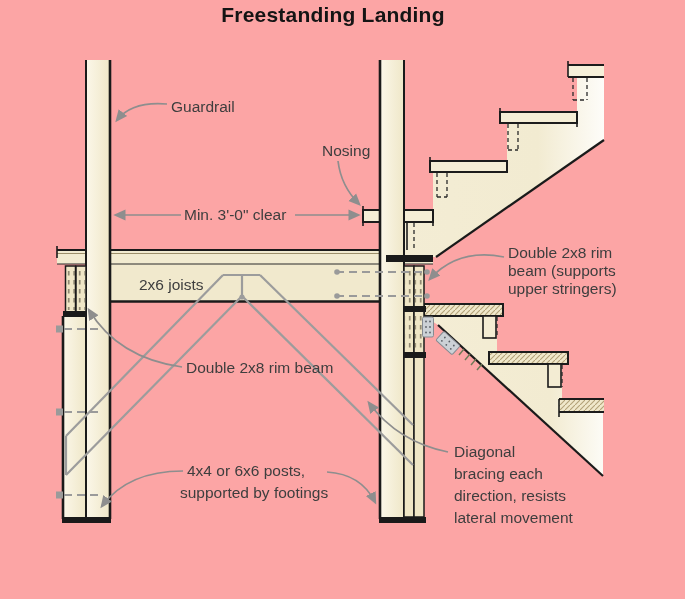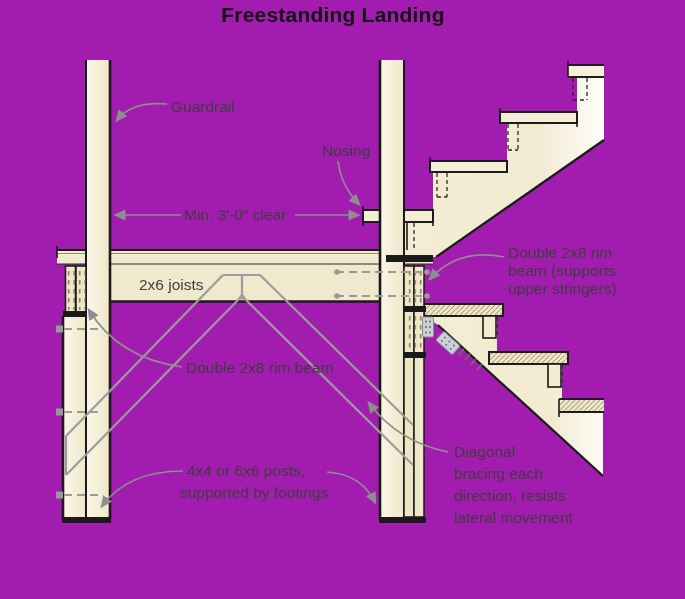--- a/index.html
+++ b/index.html
@@ -1,16 +1,16 @@
 <!DOCTYPE html>
 <html><head>
 <meta charset="utf-8">
 <style>
   html,body{margin:0;padding:0;background:#ffffff;}
-  #stage{position:relative;width:685px;height:599px;background:#a21caf;overflow:hidden;
+  #stage{position:relative;width:685px;height:599px;background:#fca5a5;overflow:hidden;
          font-family:"Liberation Sans", sans-serif;}
   svg{display:block;}
   text{font-family:"Liberation Sans", sans-serif;}
   .lbl{font-size:15.5px;fill:#3e3e3e;}
   .title{font-size:21px;font-weight:bold;fill:#141414;letter-spacing:0.2px;}
 </style>
 </head>
 <body>
 
 <div id="stage">

